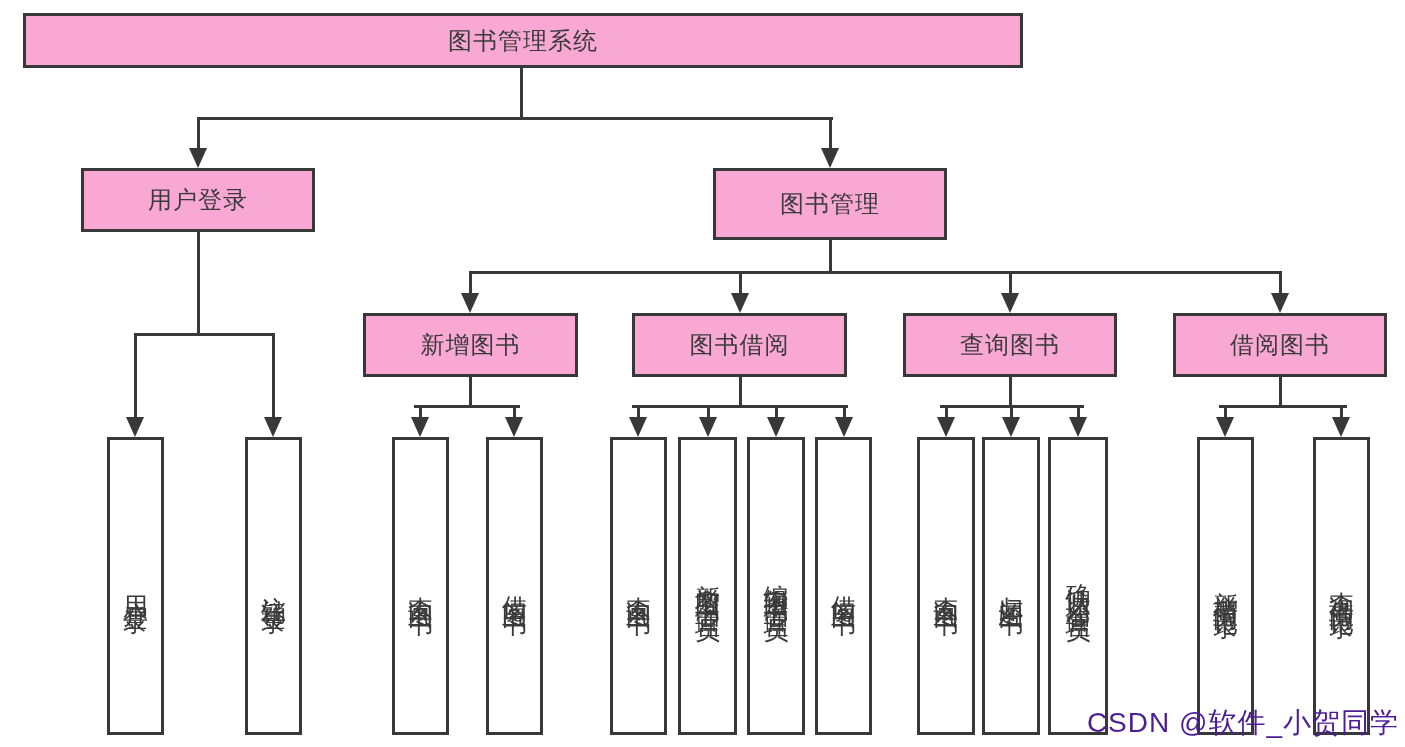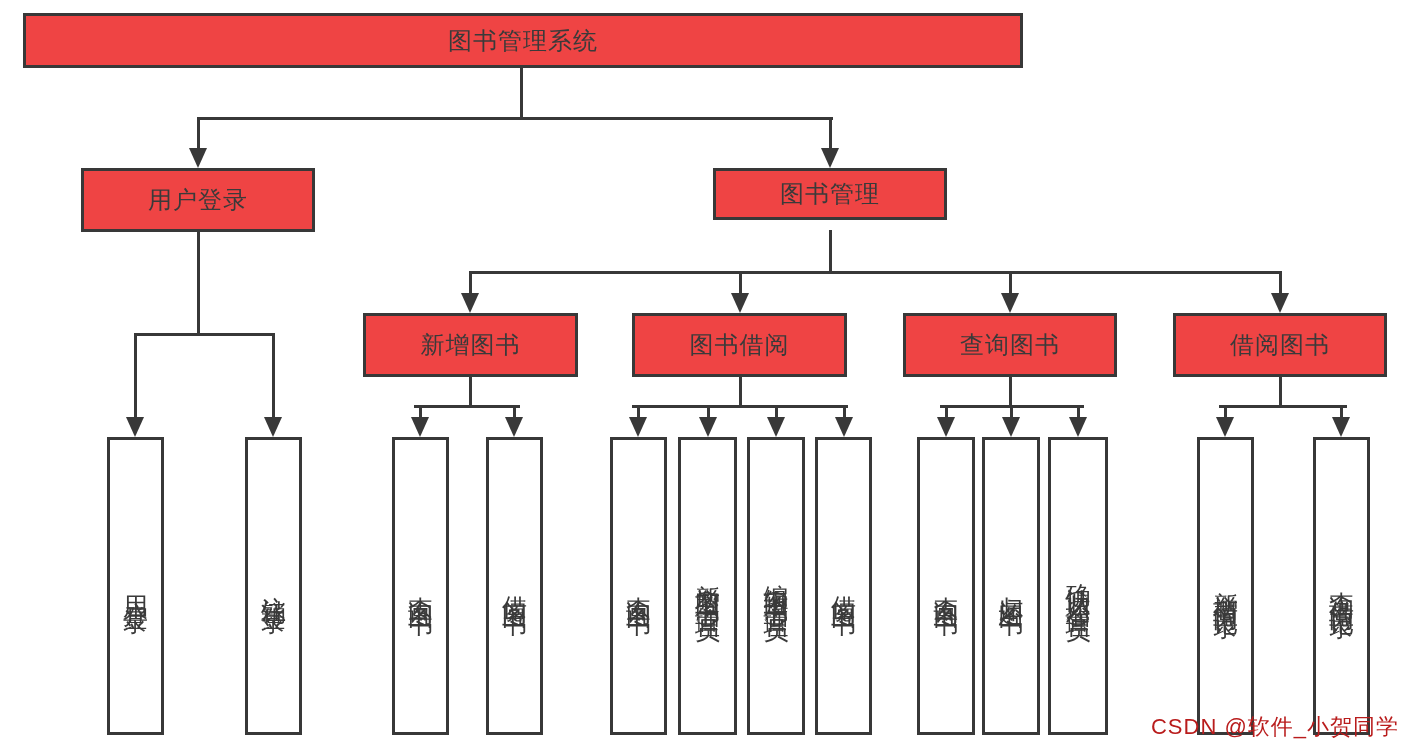--- a/index.html
+++ b/index.html
@@ -7,21 +7,21 @@
   body { font-family: "Liberation Sans", "DejaVu Sans", sans-serif; }
   #stage {
     position: relative;
     width: 1405px;
     height: 747px;
     background: #ffffff;
     overflow: hidden;
   }
   .hbox {
     position: absolute;
-    background: #ef4444;
+    background: #f9a8d4;
     border: 3px solid #383838;
     display: flex;
     align-items: center;
     justify-content: center;
     font-size: 24px;
     color: #3a3a3a;
     letter-spacing: 1px;
     z-index: 2;
   }
   .vbox {
@@ -52,43 +52,43 @@
     width: 0; height: 0;
     border-left: 9px solid transparent;
     border-right: 9px solid transparent;
     border-top: 20px solid #383838;
     z-index: 1;
   }
   .watermark {
     position: absolute;
     right: 6px;
     bottom: 5px;
-    font-size: 22px;
-    color: #b91c1c;
+    font-size: 28px;
+    color: #4c1d95;
     letter-spacing: 1px;
     z-index: 3;
     white-space: nowrap;
   }
 </style>
 </head>
 <body>
 
 <div id="stage">
 
   <div class="hbox" style="left:23px; top:13px; width:1000px; height:55px;">图书管理系统</div>
 
   <div class="vline" style="left:520px; top:66px; height:54px;"></div>
   <div class="hline" style="left:197px; top:117px; width:636px;"></div>
   <div class="vline" style="left:197px; top:117px; height:35px;"></div>
   <div class="arrow" style="left:189px; top:148px;"></div>
   <div class="vline" style="left:829px; top:117px; height:35px;"></div>
   <div class="arrow" style="left:821px; top:148px;"></div>
 
   <div class="hbox" style="left:81px; top:168px; width:234px; height:64px;">用户登录</div>
-  <div class="hbox" style="left:713px; top:168px; width:234px; height:52px;text-align:center;">图书管理</div>
+  <div class="hbox" style="left:713px; top:168px; width:234px; height:72px;text-align:center;">图书管理</div>
 
   <div class="vline" style="left:197px; top:230px; height:106px;"></div>
   <div class="hline" style="left:134px; top:333px; width:141px;"></div>
   <div class="vline" style="left:134px; top:333px; height:86px;"></div>
   <div class="arrow" style="left:126px; top:417px;"></div>
   <div class="vline" style="left:272px; top:333px; height:86px;"></div>
   <div class="arrow" style="left:264px; top:417px;"></div>
 
   <div class="vline" style="left:829px; top:230px; height:44px;"></div>
   <div class="hline" style="left:469px; top:271px; width:813px;"></div>

